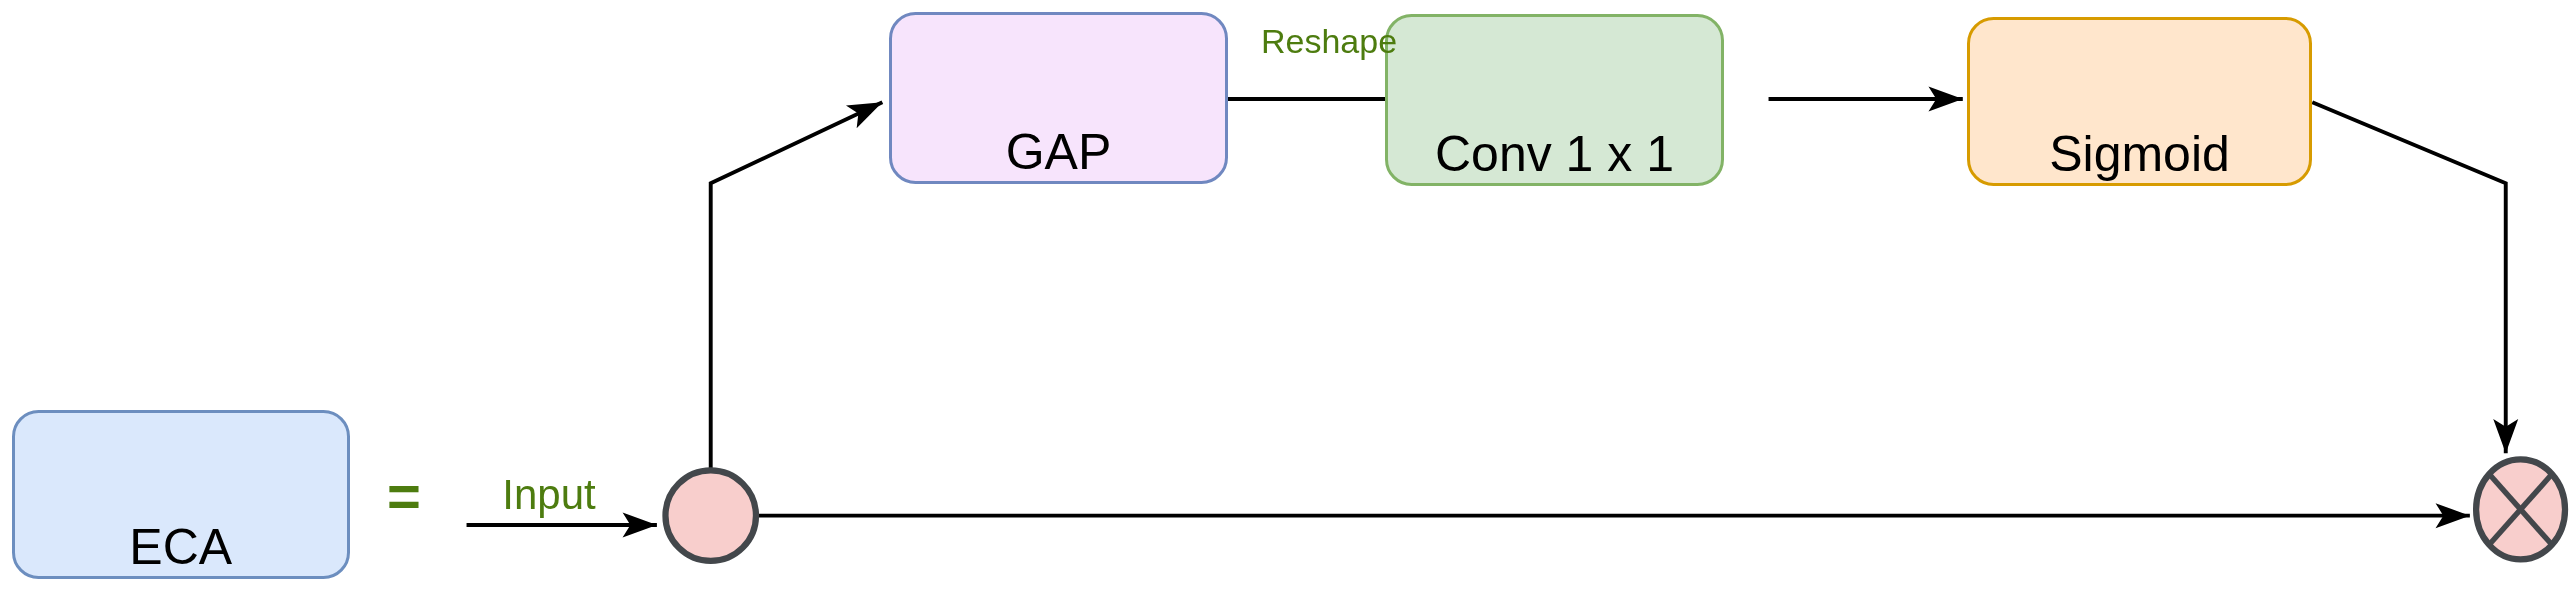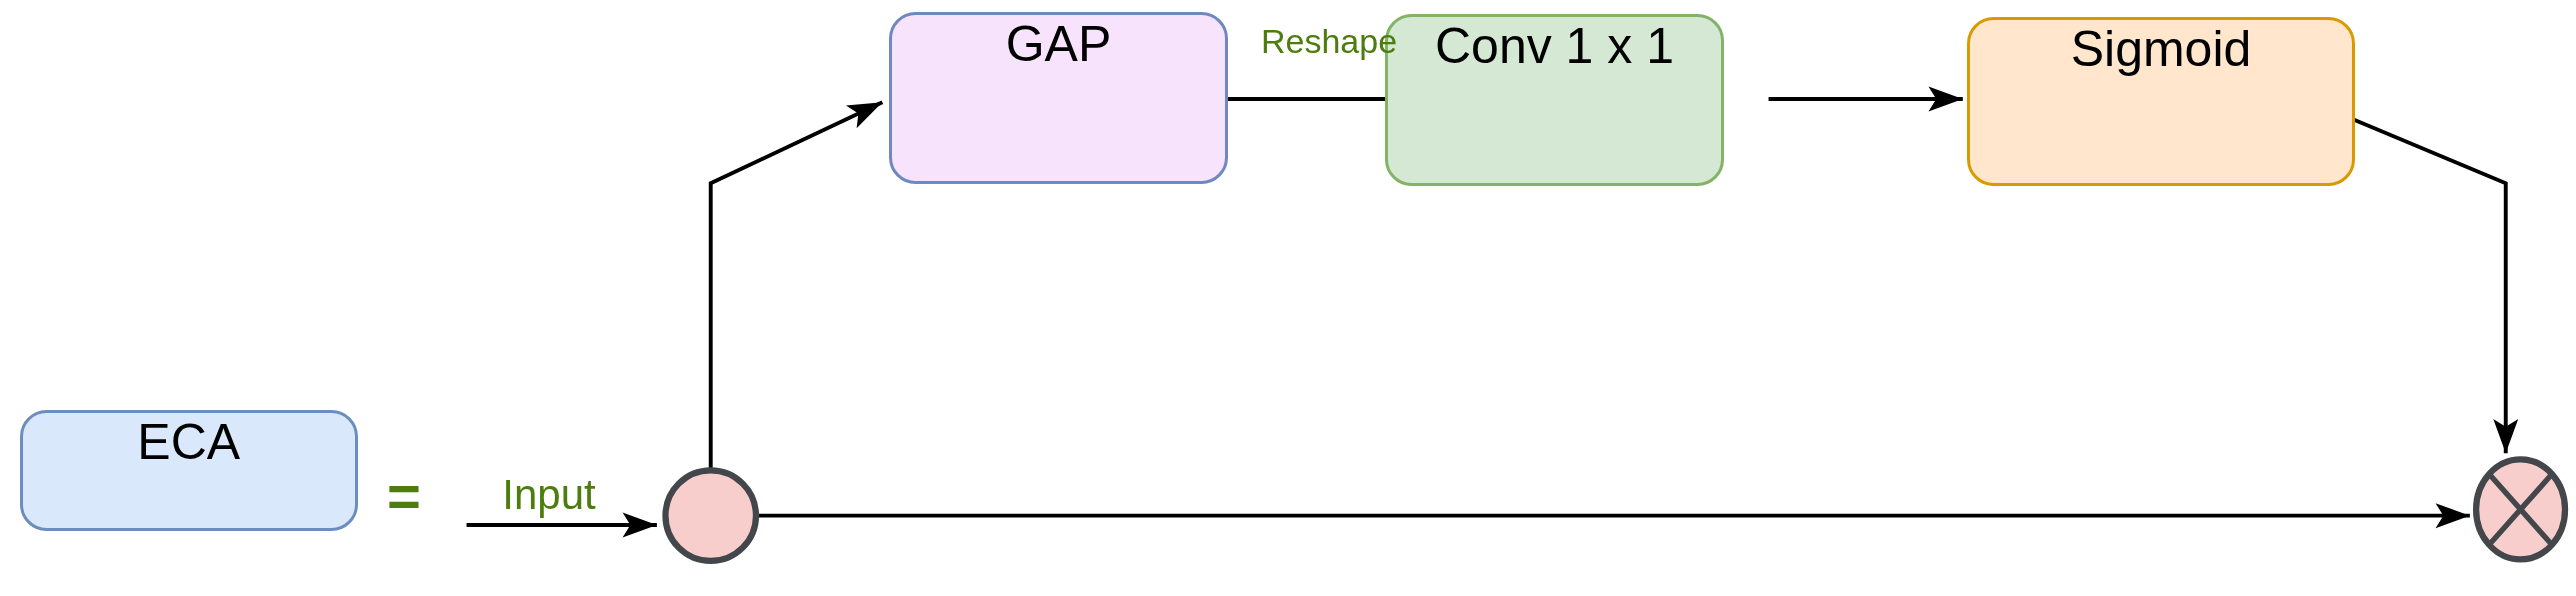--- a/index.html
+++ b/index.html
@@ -20,32 +20,32 @@
     left: 0; top: 0;
     width: 2576px;
     height: 596px;
   }
   .node {
     position: absolute;
     box-sizing: border-box;
     border: 3.1px solid #888888;
     border-radius: 26.5px;
     display: flex;
-    align-items: flex-start;
+    align-items: flex-end;
     justify-content: center;
   }
   .node .node-label {
     font-size: 50px;
     color: #000000;
     white-space: nowrap;
   }
-  #eca-box     { left: 11.7px;   top: 410px; width: 338px; height: 121px; margin-left: 8px; }
+  #eca-box     { left: 11.7px;   top: 410px; width: 338px; height: 169px; }
   #gap-box     { left: 889px; top: 11.7px;  width: 339px; height: 172px; }
   #conv-box    { left: 1385px; top: 14px;  width: 339px; height: 172px; }
-  #sigmoid-box { left: 1967px; top: 17px;  width: 388px; height: 169px; }
+  #sigmoid-box { left: 1967px; top: 17px;  width: 345px; height: 169px; }
   .floating-label {
     position: absolute;
     color: #4d7c0f;
     text-align: center;
     white-space: nowrap;
   }
   #equals-sign {
     left: 365px; top: 462px; width: 78px;
     font-size: 58px; font-weight: 700;
   }

